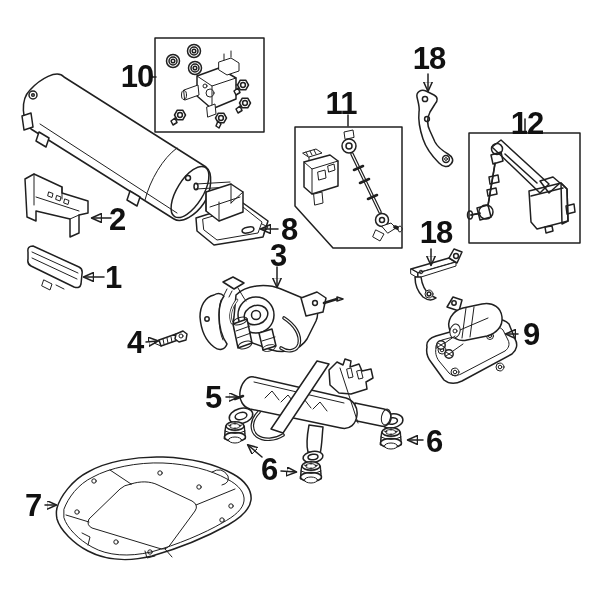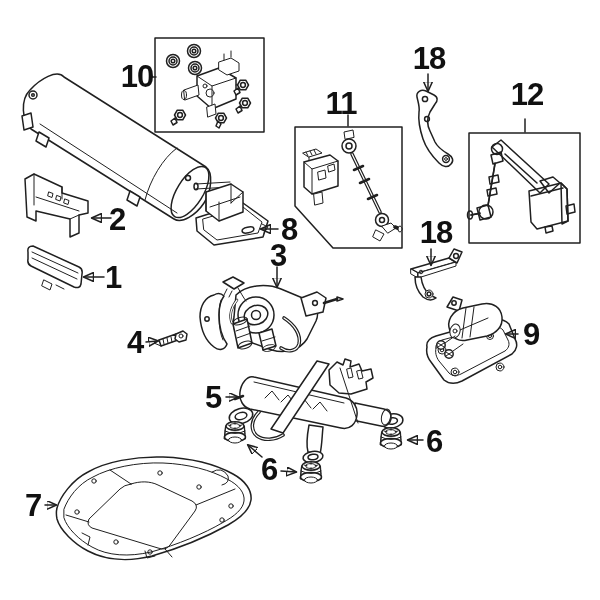--- a/index.html
+++ b/index.html
@@ -346,16 +346,16 @@
 <div class="callout" style="left:278px;top:255px">3</div>
 <div class="callout" style="left:135px;top:342px">4</div>
 <div class="callout" style="left:213px;top:397px">5</div>
 <div class="callout" style="left:269px;top:469px">6</div>
 <div class="callout" style="left:434px;top:441px">6</div>
 <div class="callout" style="left:33px;top:505px">7</div>
 <div class="callout" style="left:289px;top:229px">8</div>
 <div class="callout" style="left:531px;top:334px">9</div>
 <div class="callout" style="left:137px;top:76px">10</div>
 <div class="callout" style="left:341px;top:103px">11</div>
-<div class="callout" style="left:527px;top:94px">12</div>
+<div class="callout" style="left:527px;top:123px">12</div>
 <div class="callout" style="left:429px;top:58px">18</div>
 <div class="callout" style="left:436px;top:232px">18</div>
 </div>
 
 </body></html>

